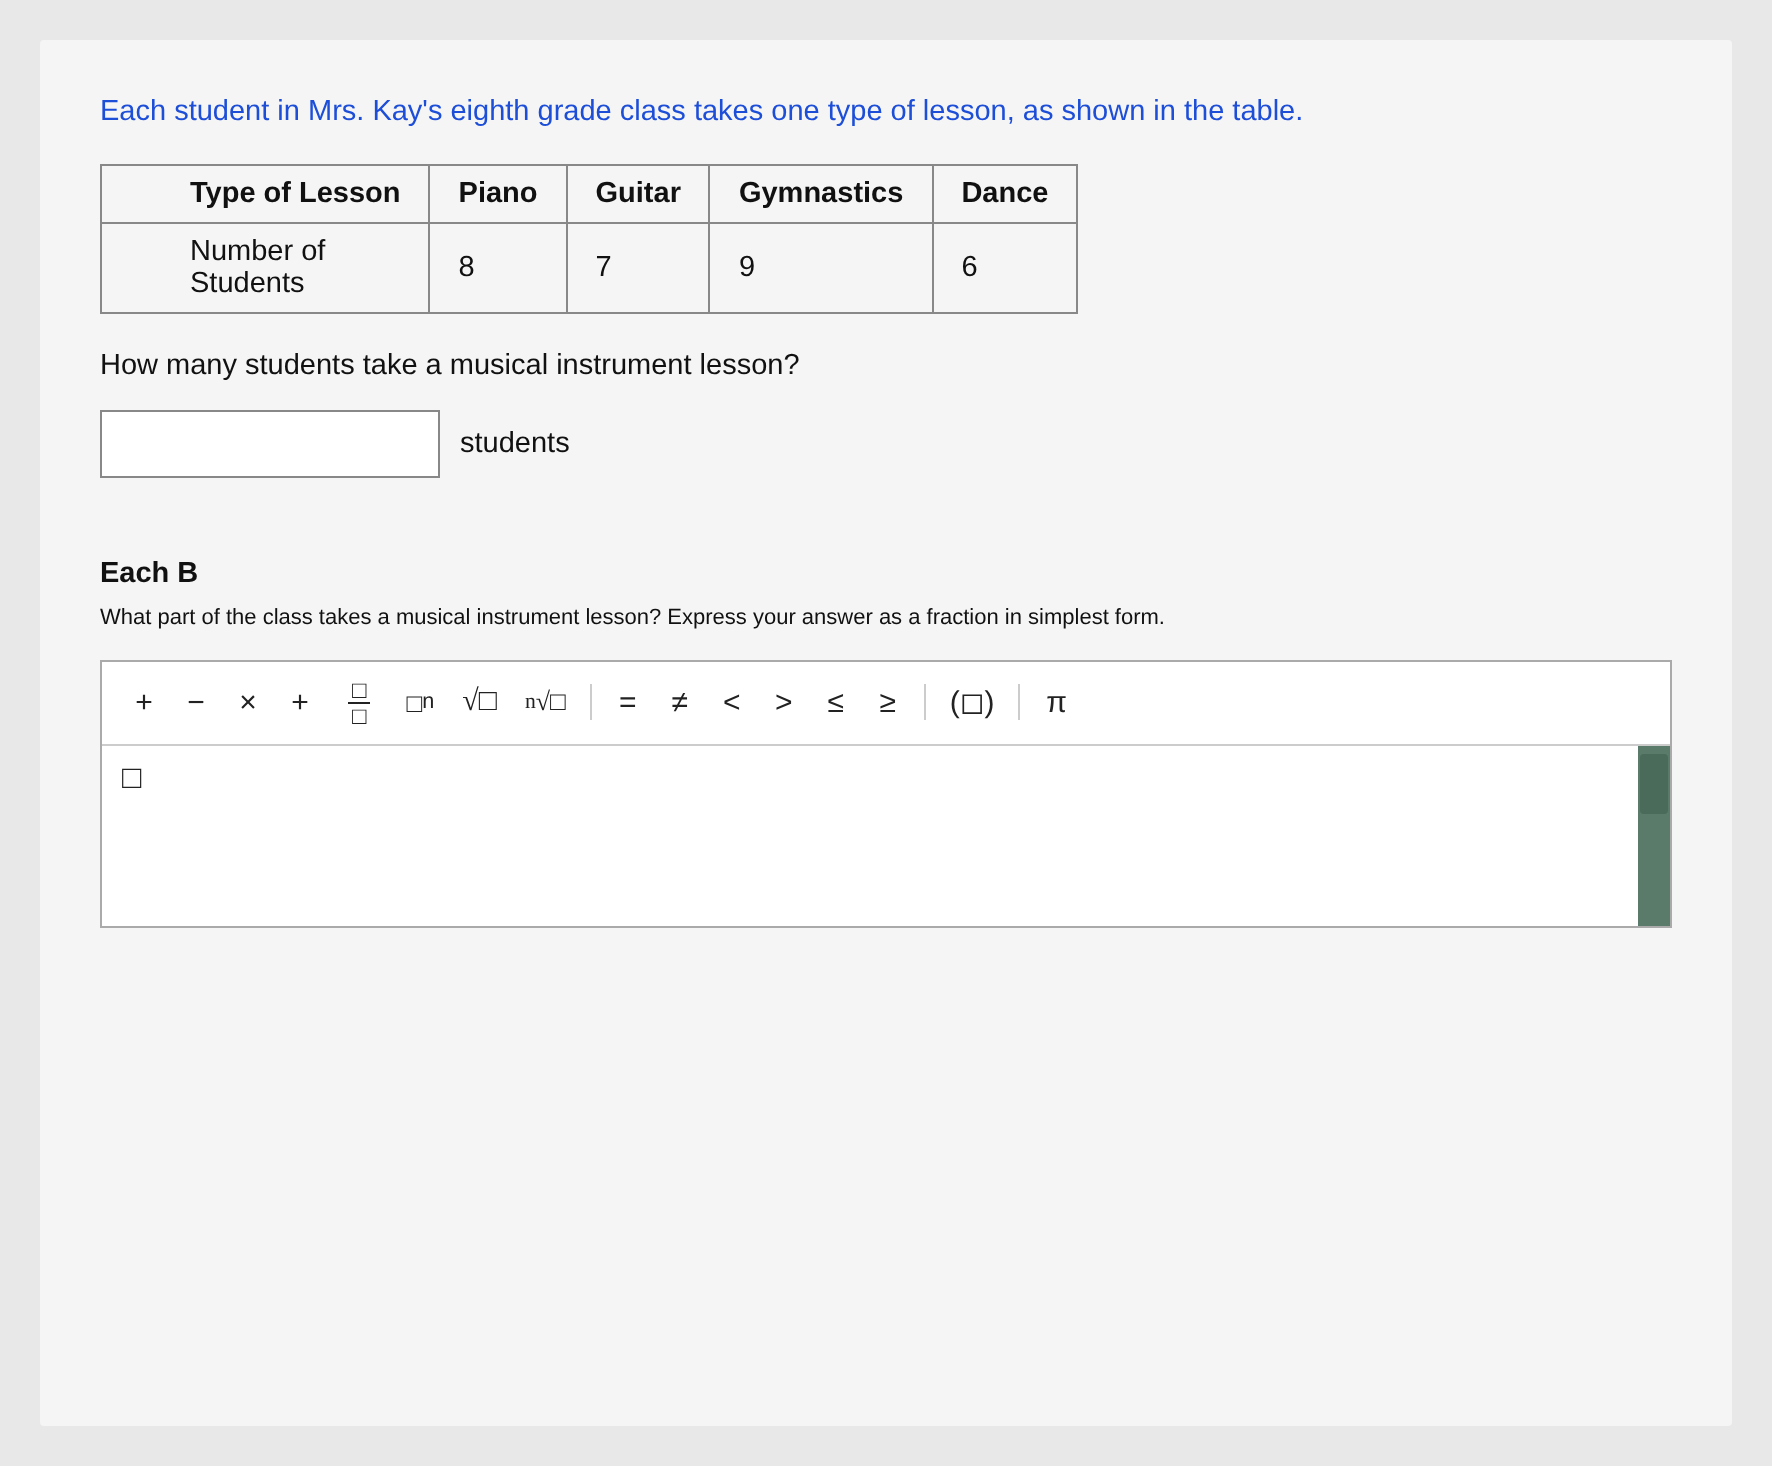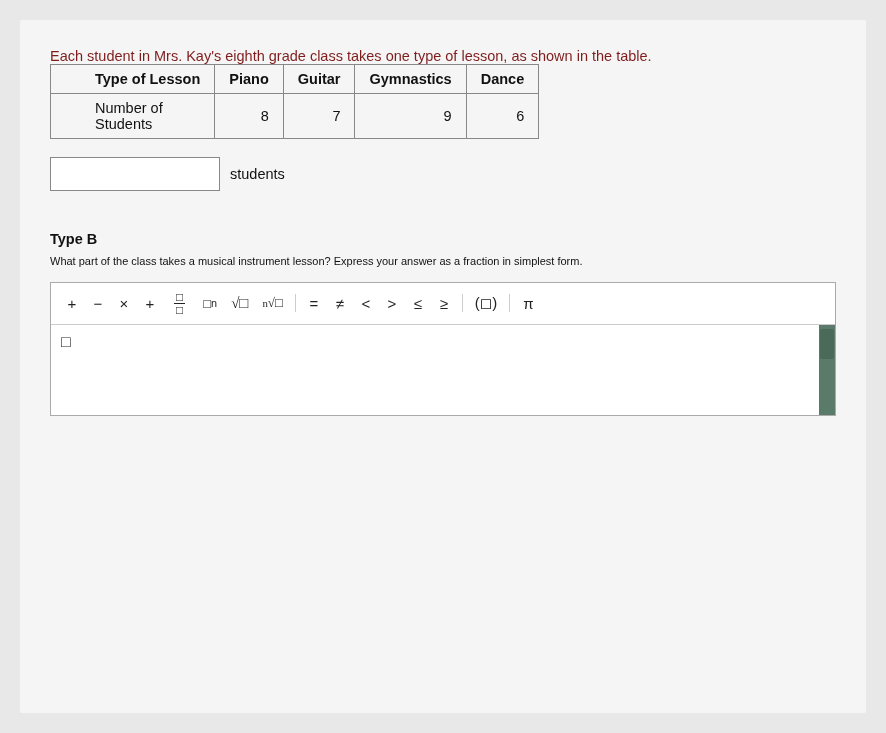--- a/index.html
+++ b/index.html
@@ -19,35 +19,36 @@
     .page-container {
       background: #f5f5f5;
       width: 846px;
       min-height: 693px;
       padding: 28px 30px 30px 30px;
       border-radius: 2px;
     }
 
     .intro-text {
       font-size: 14.5px;
-      color: #7f1d1d;
+      margin-bottom: 18px;
+      color: #1d4ed8;
     }
 
     
     .lesson-table {
       border-collapse: collapse;
       margin-bottom: 18px;
       min-width: 420px;
     }
 
     .lesson-table th,
     .lesson-table td {
       border: 1.5px solid #888;
       padding: 6px 14px;
-      text-align: right;
+      text-align: left;
       font-size: 14.5px;
     }
 
     .lesson-table th:first-child,
     .lesson-table td:first-child {
       text-align: left;
       font-weight: bold;
       min-width: 130px;
       padding-left: 44px;
     }
@@ -214,27 +215,28 @@
       <tr>
         <td>Number of<br>Students</td>
         <td>8</td>
         <td>7</td>
         <td>9</td>
         <td>6</td>
       </tr>
     </tbody>
   </table>
 
+  <div class="question-text">How many students take a musical instrument lesson?</div>
 
   <div class="answer-row">
     <input class="answer-input" type="text" value="" style="">
     <span class="answer-label">students</span>
   </div>
 
-  <div class="part-b-label">Type B</div>
+  <div class="part-b-label">Each B</div>
 
   <div class="part-b-text">What part of the class takes a musical instrument lesson? Express your answer as a fraction in simplest form.</div>
 
   <div class="math-editor-container">
 
     <div class="math-toolbar">
       <button class="toolbar-btn">+</button>
       <button class="toolbar-btn">−</button>
       <button class="toolbar-btn">×</button>
       <button class="toolbar-btn">+</button>

